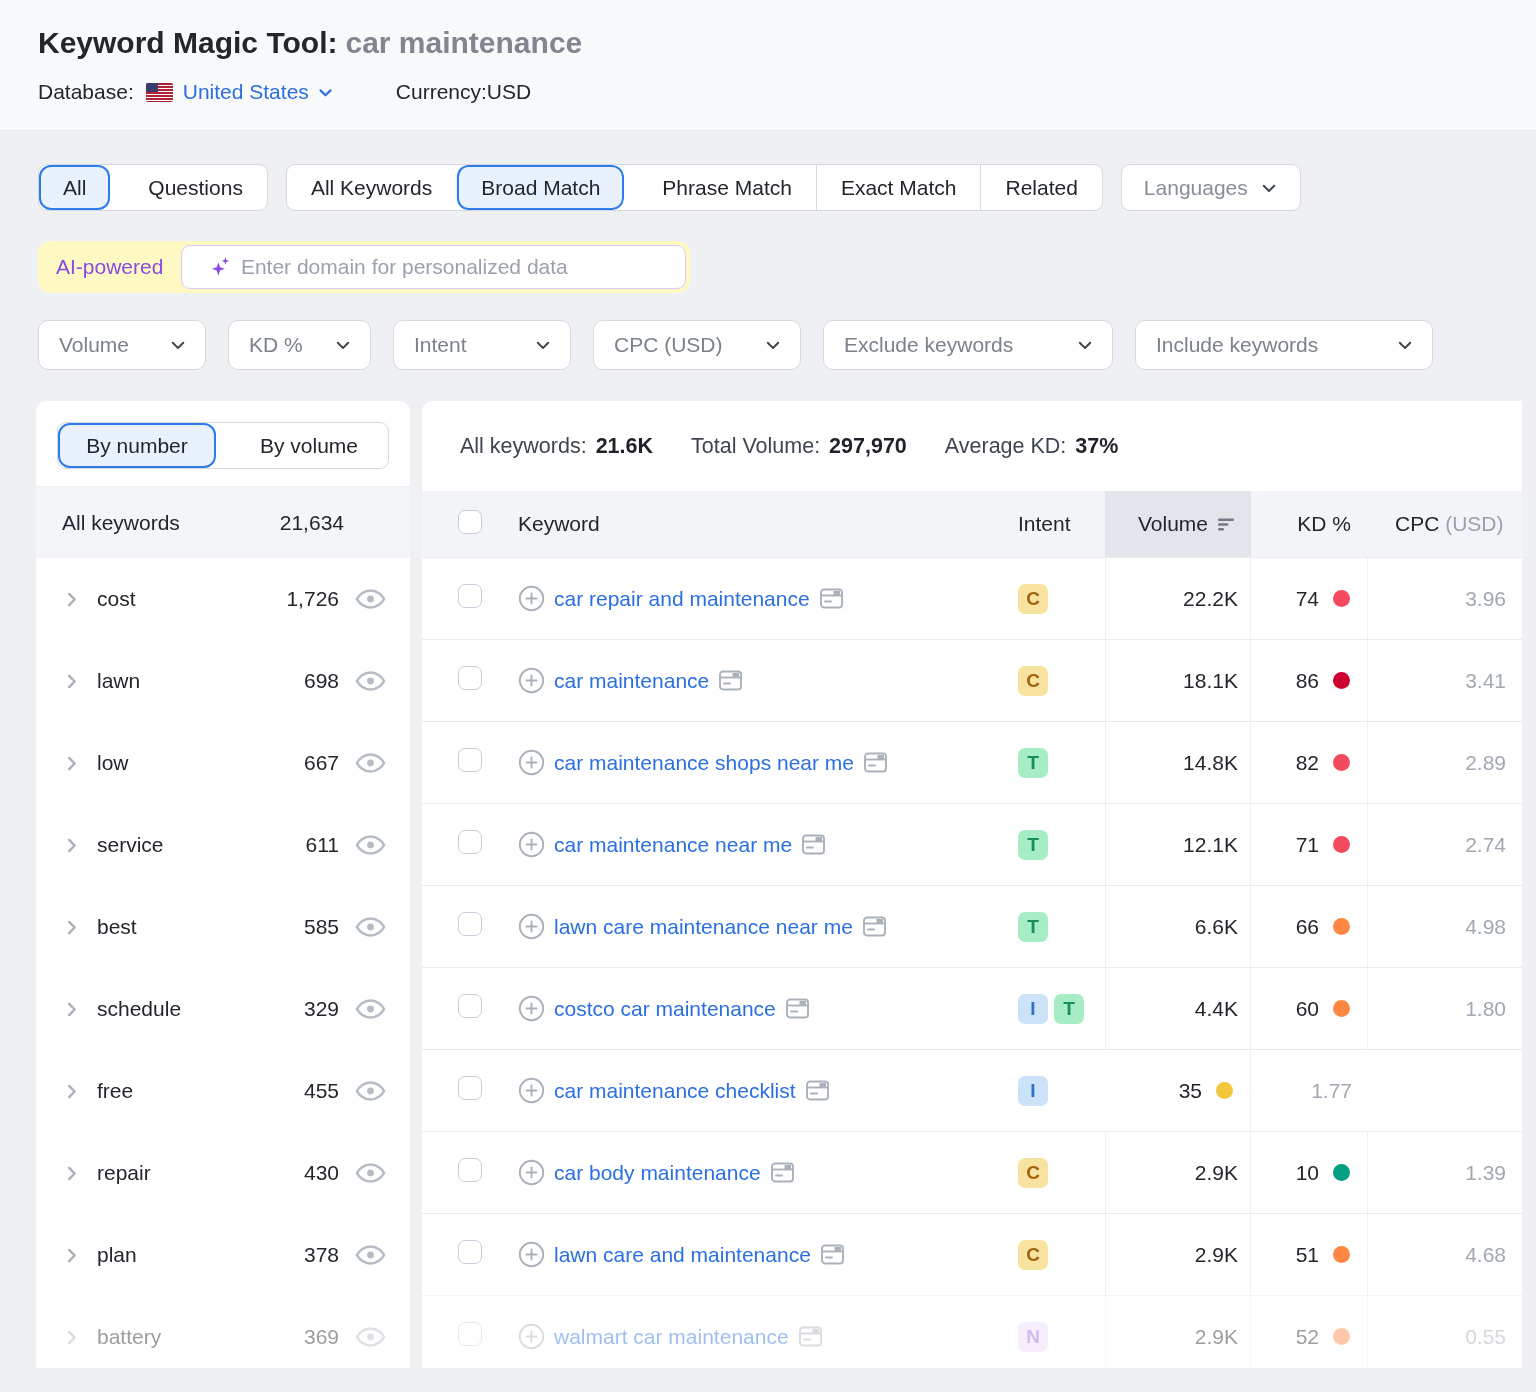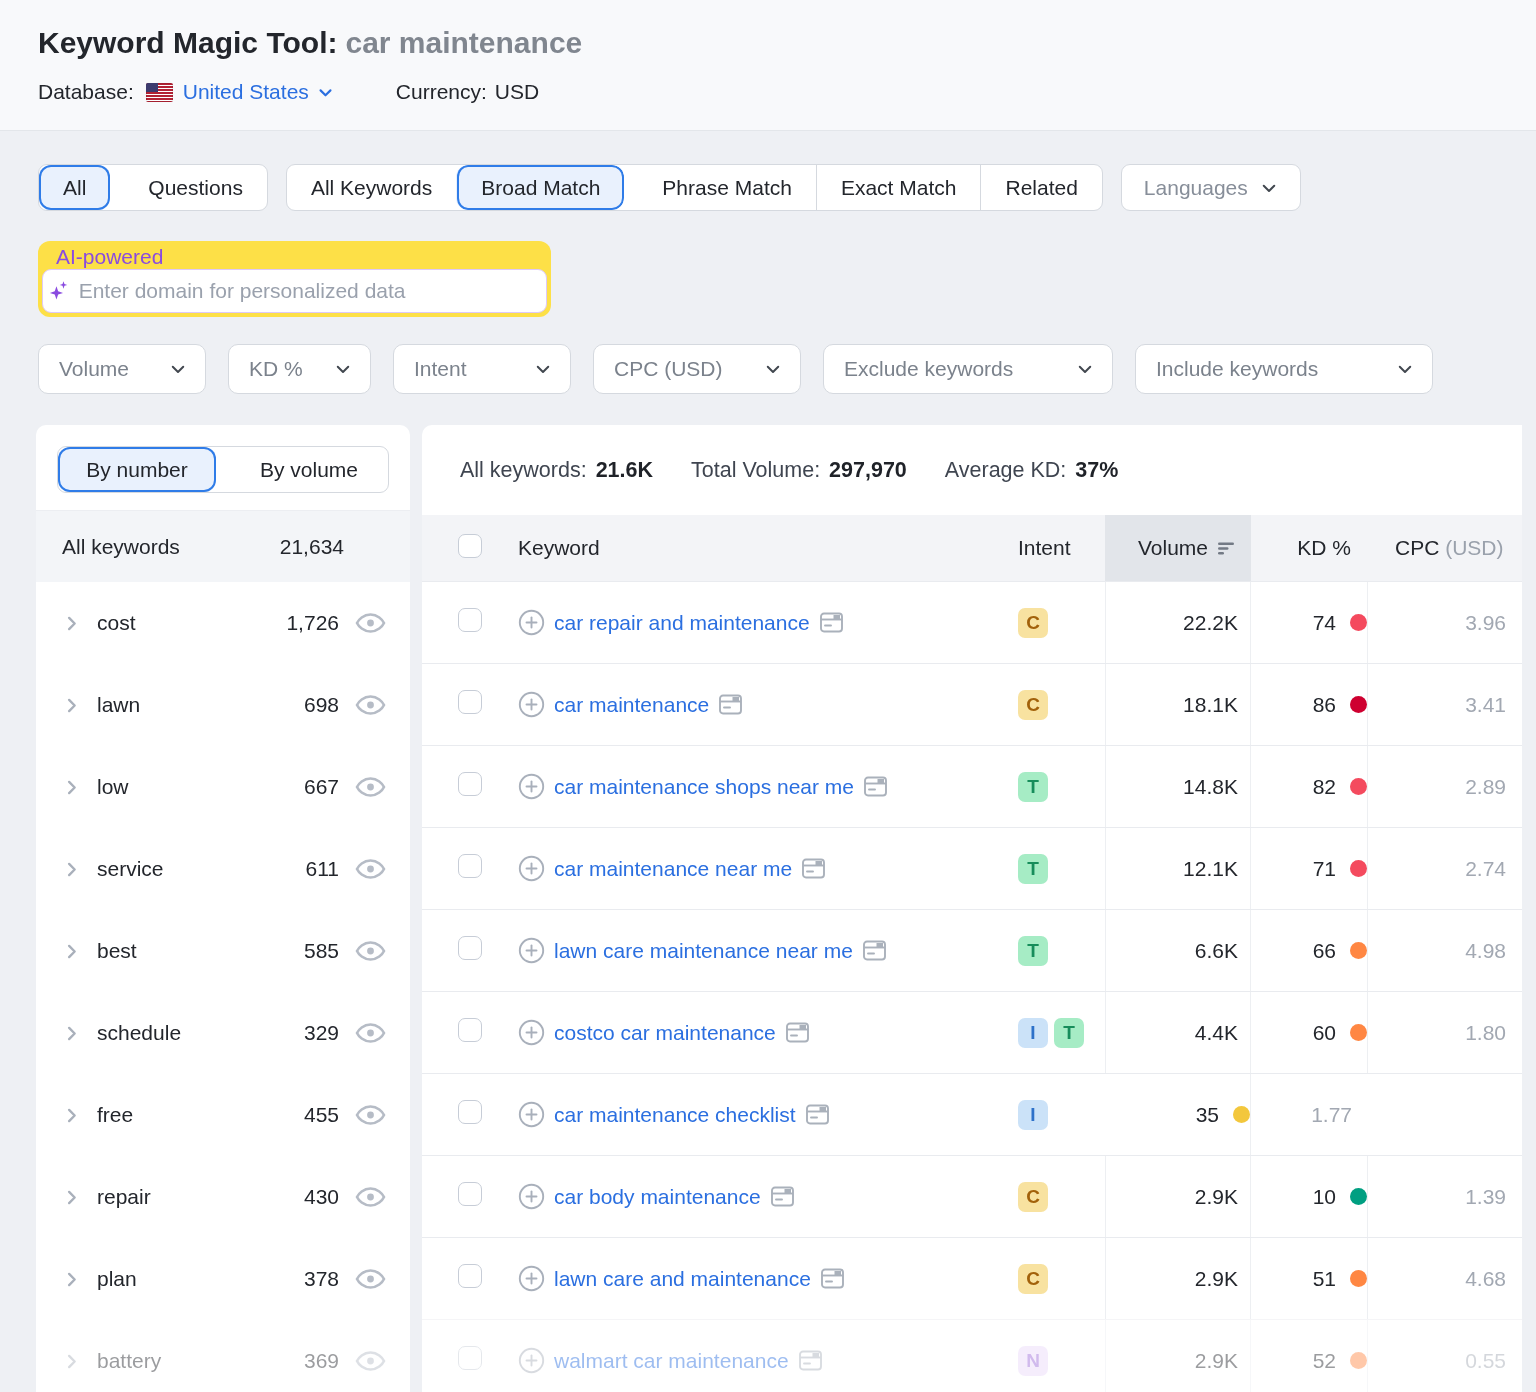--- a/index.html
+++ b/index.html
@@ -15,45 +15,45 @@
   .page-title { font-size:30px; font-weight:700; color:#23262c; }
   .page-title .query { color:#80868f; margin-left:8px; }
   .db-row { margin-top:20px; font-size:21px; display:flex; align-items:center; }
   .flag {
     width:27px; height:19px; margin:0 10px 0 12px; position:relative; border-radius:2px; overflow:hidden;
     background:repeating-linear-gradient(180deg,#b22234 0 1.6px,#ffffff 1.6px 3px);
     box-shadow:0 0 0 1px rgba(0,0,0,.08) inset;
   }
   .flag::after { content:""; position:absolute; left:0; top:0; width:12px; height:9px; background:#3c3b6e; }
   .db-link { color:#2b6fe0; display:flex; align-items:center; gap:8px; cursor:pointer; }
-  .currency { margin-left:62px; display:flex; gap:8px; }
+  .currency { margin-left:62px; display:flex; }
   .chev-svg { display:inline-block; }
 
   
   .tabs-row { display:flex; margin:33px 38px 0; }
   .seg { display:flex; background:#fff; border:1px solid #d5d9df; border-radius:9px; }
   .seg + .seg { margin-left:18px; }
   .seg-item { padding:0 24px; line-height:45px; font-size:21px; cursor:pointer; white-space:nowrap; }
   .seg-item + .seg-item { border-left:1px solid #d5d9df; }
   .seg-item.selected {
     background:#e9f1fd; box-shadow:inset 0 0 0 2px #2f7ce8; border-radius:12px; border-left-color:transparent;
   }
   .seg-item.selected + .seg-item { border-left-color:transparent;margin-left:13px; }
   .btn-languages {
     display:flex; align-items:center; gap:12px; background:#fff; border:1px solid #d5d9df;
     border-radius:9px; padding:0 22px; line-height:45px; font-size:21px; color:#878e99;
     margin-left:18px; cursor:pointer;
   }
 
   
-  .ai-row { margin:30px 38px 0; display:inline-flex; background:#fde047; border-radius:12px; padding:4px 4px;flex-direction:column; }
+  .ai-row { margin:30px 38px 0; display:inline-flex; align-items:center; background:#fef9c3; border-radius:12px; padding:4px 4px; }
   .ai-badge { color:#8a4be0; font-size:21px; padding:0 18px 0 14px; }
   .ai-input-wrap {
     display:flex; align-items:center; gap:10px; background:#fff; border:1.5px solid #ddc9f8;
-    border-radius:9px; height:44px; width:505px; padding:0 5px;
+    border-radius:9px; height:44px; width:505px; padding:0 28px;
   }
   .ai-input-wrap input { border:none; outline:none; font-size:21px; width:100%; font-family:"Liberation Sans",sans-serif; color:#23262c; background:transparent; }
   .ai-input-wrap input::placeholder { color:#9aa1ad; }
 
   
   .filters-row { margin:27px 38px 0; display:flex; gap:22px; }
   .filter-chip {
     display:flex; align-items:center; justify-content:space-between; background:#fff;
     border:1px solid #d5d9df; border-radius:10px; height:50px; padding:0 18px 0 20px;
     font-size:21px; color:#7b828c; cursor:pointer;
@@ -99,21 +99,21 @@
   .h-cpc { padding-left:27px; white-space:nowrap; }
   .h-cpc .unit { color:#9aa1ac; }
 
   .trow { height:82px; border-top:1px solid #e9ebef; font-size:21px; }
   .c-kw { display:flex; align-items:center; gap:9px; min-width:0; padding-right:8px; }
   .kw-link { color:#2b6fe0; white-space:nowrap; overflow:hidden; text-overflow:ellipsis; cursor:pointer; text-decoration:none; }
   .plus-icon, .serp-icon { display:flex; flex:none; cursor:pointer; }
   .c-intent { display:flex; gap:6px; align-items:center; height:100%; }
   .badge { width:30px; height:30px; border-radius:7px; font-weight:700; font-size:19px; display:flex; align-items:center; justify-content:center; }
   .c-vol { height:100%; display:flex; align-items:center; justify-content:flex-end; padding-right:12px; border-left:1px solid #edeff2; border-right:1px solid #edeff2; }
-  .c-kd { height:100%; display:flex; align-items:center; justify-content:flex-end; gap:14px; border-right:1px solid #edeff2; }
+  .c-kd { height:100%; display:flex; align-items:center; justify-content:flex-end; gap:14px; padding-right:17px; border-right:1px solid #edeff2; }
   .kd-dot { width:17px; height:17px; border-radius:50%; flex:none; }
   .c-cpc { display:flex; justify-content:flex-end; padding-right:16px; color:#a2a8b2; }
 </style>
 </head>
 <body>
 
 <div class="header-band">
   <div class="page-title">
     <span>Keyword Magic Tool:</span><span class="query">car maintenance</span>
   </div>

